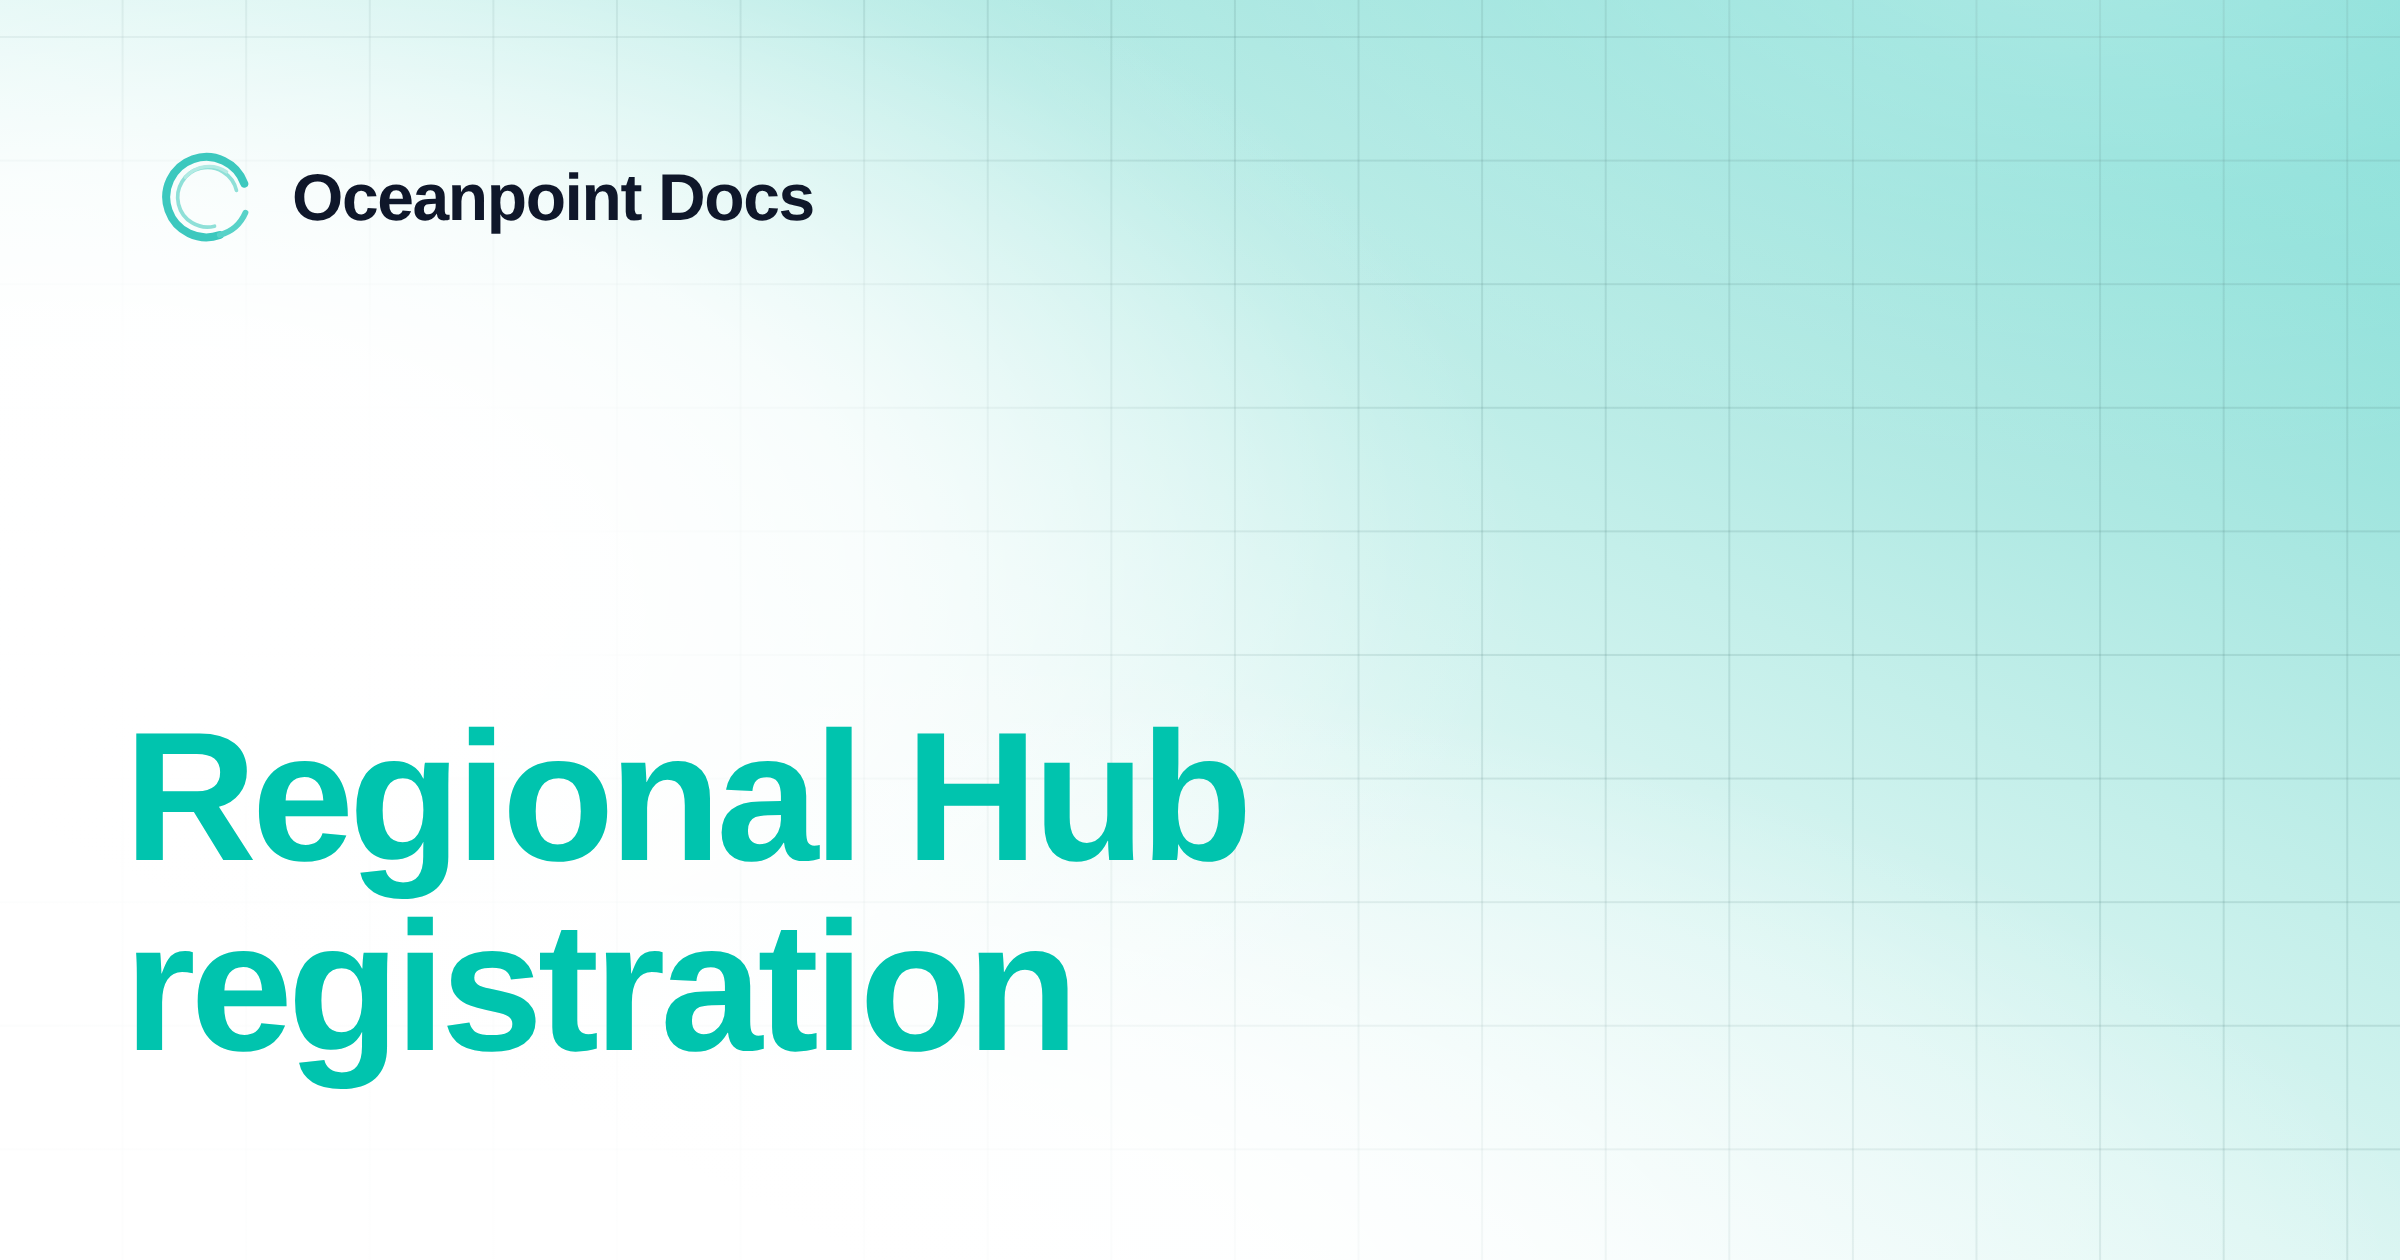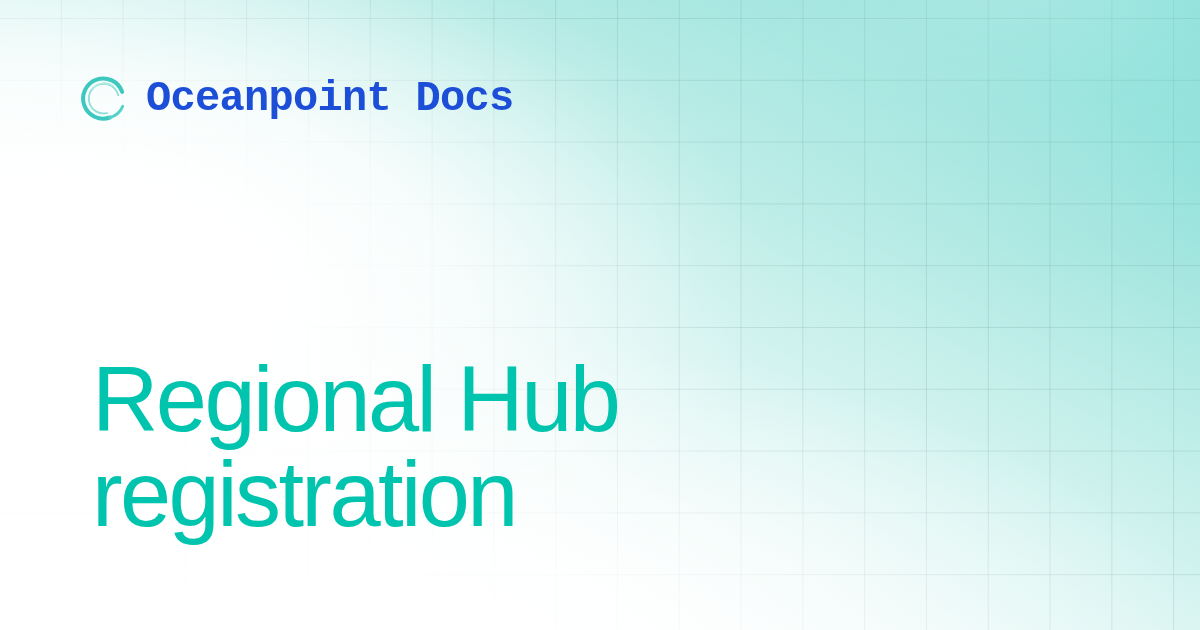--- a/index.html
+++ b/index.html
@@ -87,38 +87,37 @@
     align-items: center;
     gap: 17px;
   }
   .brand-mark {
     width: 49px;
     height: 49px;
     display: block;
     flex: 0 0 auto;
   }
   .brand-name {
-    font-size: 42px;
+    font-size: 33px;
     font-weight: bold;
     letter-spacing: -0.7px;
-    color: #1d4ed8;
+    color: #0f172a;
     line-height: 1;
     white-space: nowrap;
-    font-family: Liberation Mono, monospace;
   }
 
   
   .headline {
     position: absolute;
-    left: 92px;
+    left: 62px;
     top: 352px;
     width: 700px;
     margin: 0;
     font-size: 92px;
-    font-weight: normal;
+    font-weight: bold;
     line-height: 1.03;
     letter-spacing: -2.6px;
     color: #00c4ae;
   }
 </style>
 </head>
 <body>
 
 <div class="og-card">
 

